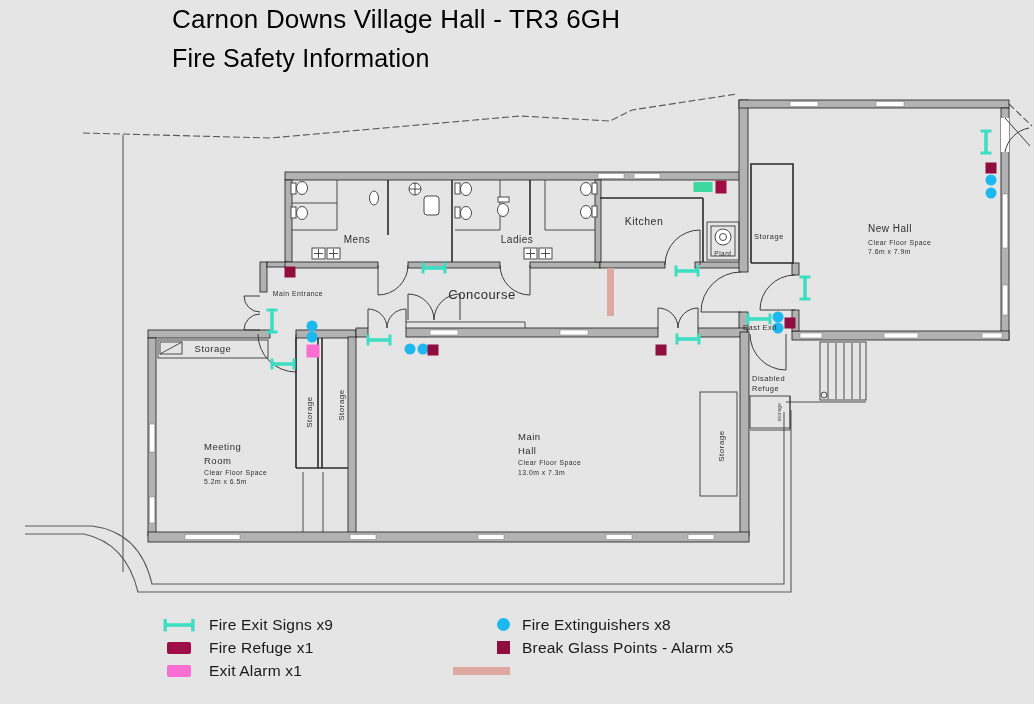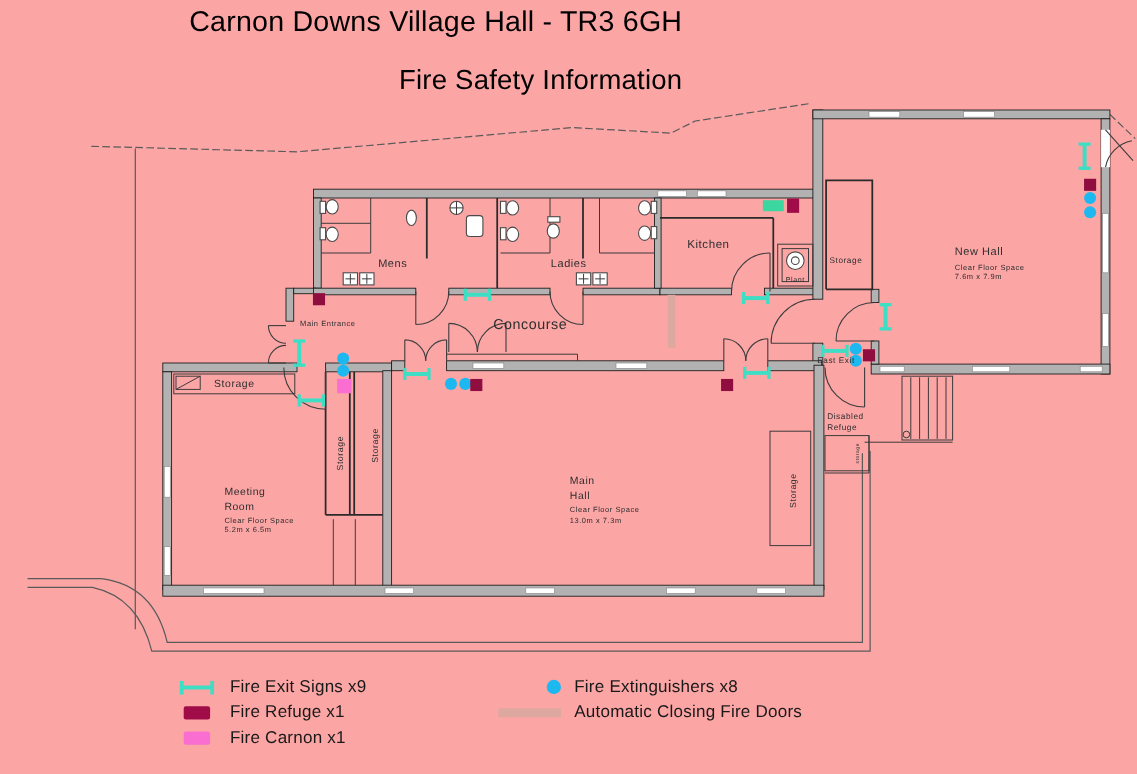--- a/index.html
+++ b/index.html
@@ -1,20 +1,20 @@
 <!DOCTYPE html>
 <html><head>
 <meta charset="utf-8">
 <style>
   html,body{margin:0;padding:0;background:#fff;}
-  .page{position:relative;width:1034px;height:704px;background:#fca5a5;overflow:hidden;
+  .page{position:relative;width:1034px;height:704px;background:#e5e5e5;overflow:hidden;
         font-family:"Liberation Sans",sans-serif;}
   .title-block{position:absolute;left:172px;top:4px;}
   .title-line1{font-size:26px;color:#000;letter-spacing:.2px;white-space:nowrap;}
-  .title-line2{font-size:25px;color:#000;letter-spacing:.2px;margin-top:24px;white-space:nowrap;text-align:right;}
+  .title-line2{font-size:25px;color:#000;letter-spacing:.2px;margin-top:9px;white-space:nowrap;}
   #plan{position:absolute;left:0;top:0;}
   #plan text{font-family:"Liberation Sans",sans-serif;fill:#2e2e2e;letter-spacing:.5px;}
   .wall{fill:#b2b2b2;stroke:#1b1b1b;stroke-width:.8;}
   .win{fill:#fff;stroke:#8a8a8a;stroke-width:.6;}
   .thin{stroke:#2a2a2a;stroke-width:1.6;fill:none;}
   .hair{stroke:#3a3a3a;stroke-width:.9;fill:none;}
   .door{stroke:#3c3c3c;stroke-width:1;fill:none;}
   .fixt{stroke:#4a4a4a;stroke-width:1;fill:#fff;}
   .site{stroke:#5a5a5a;stroke-width:1.1;fill:none;}
   .legend-col{position:absolute;}
@@ -322,30 +322,35 @@
       <div class="legend-row">
         <div class="legend-icon">
           <span class="ic-box" style="width: 24px; height: 12px; background: rgb(160, 12, 72); display: block;"></span>
         </div>
         <span class="legend-label">Fire Refuge x1</span>
       </div>
       <div class="legend-row">
         <div class="legend-icon">
           <span class="ic-box" style="width: 24px; height: 12px; background: rgb(249, 110, 208); display: block;"></span>
         </div>
-        <span class="legend-label">Fire Carnon x1</span>
+        <span class="legend-label">Exit Alarm x1</span>
       </div>
     </div>
   <div class="legend-col right" style="left:448px;top:613px;text-align:right;" id="legend-right">
       <div class="legend-row">
         <div class="legend-icon">
           <span class="ic-circle" style="width: 13px; height: 13px; background: rgb(30, 184, 240); display: block; border-radius: 50%;"></span>
         </div>
         <span class="legend-label">Fire Extinguishers x8</span>
       </div>
       <div class="legend-row">
         <div class="legend-icon">
+          <span style="width: 13px; height: 13px; background: rgb(143, 13, 63); display: block;"></span>
+        </div>
+        <span class="legend-label">Break Glass Points - Alarm x5</span>
+      </div>
+      <div class="legend-row">
+        <div class="legend-icon">
           <span style="width: 57px; height: 8px; background: rgb(220, 168, 159); display: block;"></span>
         </div>
-        <span class="legend-label">Automatic Closing Fire Doors</span>
       </div>
     </div>
 </div>
 
 </body></html>

